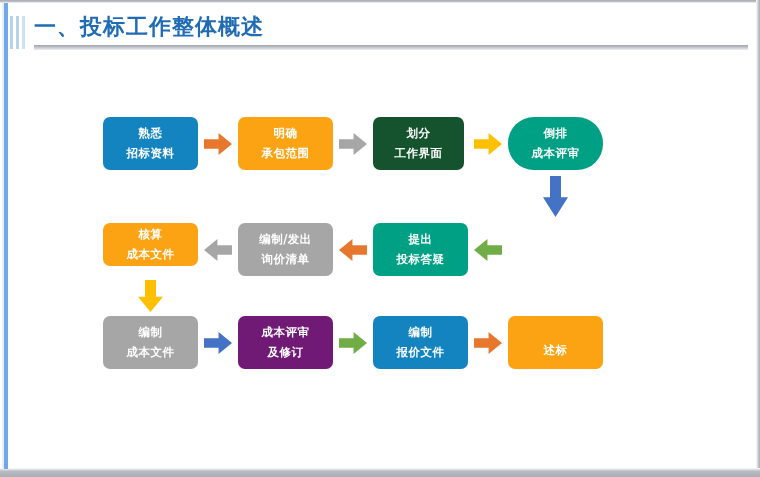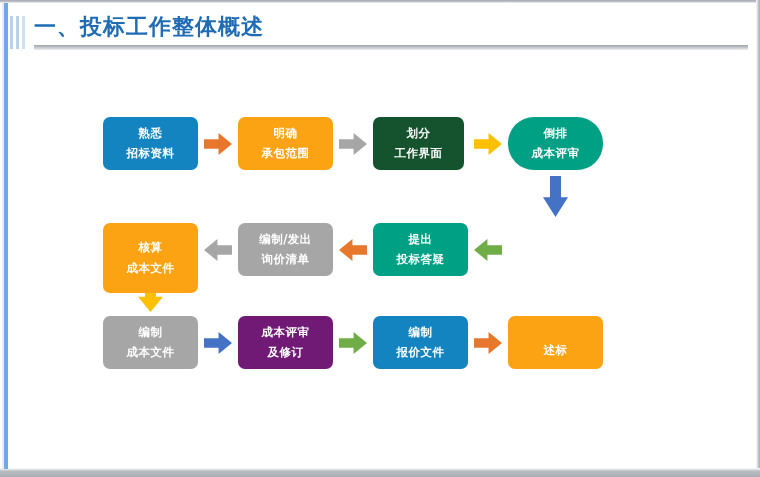--- a/index.html
+++ b/index.html
@@ -180,21 +180,21 @@
         <span class="l2">成本评审</span>
       </div>
       <div class="node" style="left: 373px; top: 223px; width: 95px; height: 53px; background: rgb(0, 160, 132);">
         <span class="l1">提出</span>
         <span class="l2">投标答疑</span>
       </div>
       <div class="node" style="left: 238px; top: 223px; width: 95px; height: 53px; background: rgb(166, 166, 166);">
         <span class="l1">编制/发出</span>
         <span class="l2">询价清单</span>
       </div>
-      <div class="node" style="left: 103px; top: 223px; width: 95px; height: 70px; background: rgb(251, 163, 19);">
+      <div class="node" style="left: 103px; top: 223px; width: 95px; height: 43px; background: rgb(251, 163, 19);">
         <span class="l1">核算</span>
         <span class="l2">成本文件</span>
       </div>
       <div class="node" style="left: 103px; top: 316px; width: 95px; height: 53px; background: rgb(166, 166, 166);">
         <span class="l1">编制</span>
         <span class="l2">成本文件</span>
       </div>
       <div class="node" style="left: 238px; top: 316px; width: 95px; height: 53px; background: #701a75;">
         <span class="l1">成本评审</span>
         <span class="l2">及修订</span>

